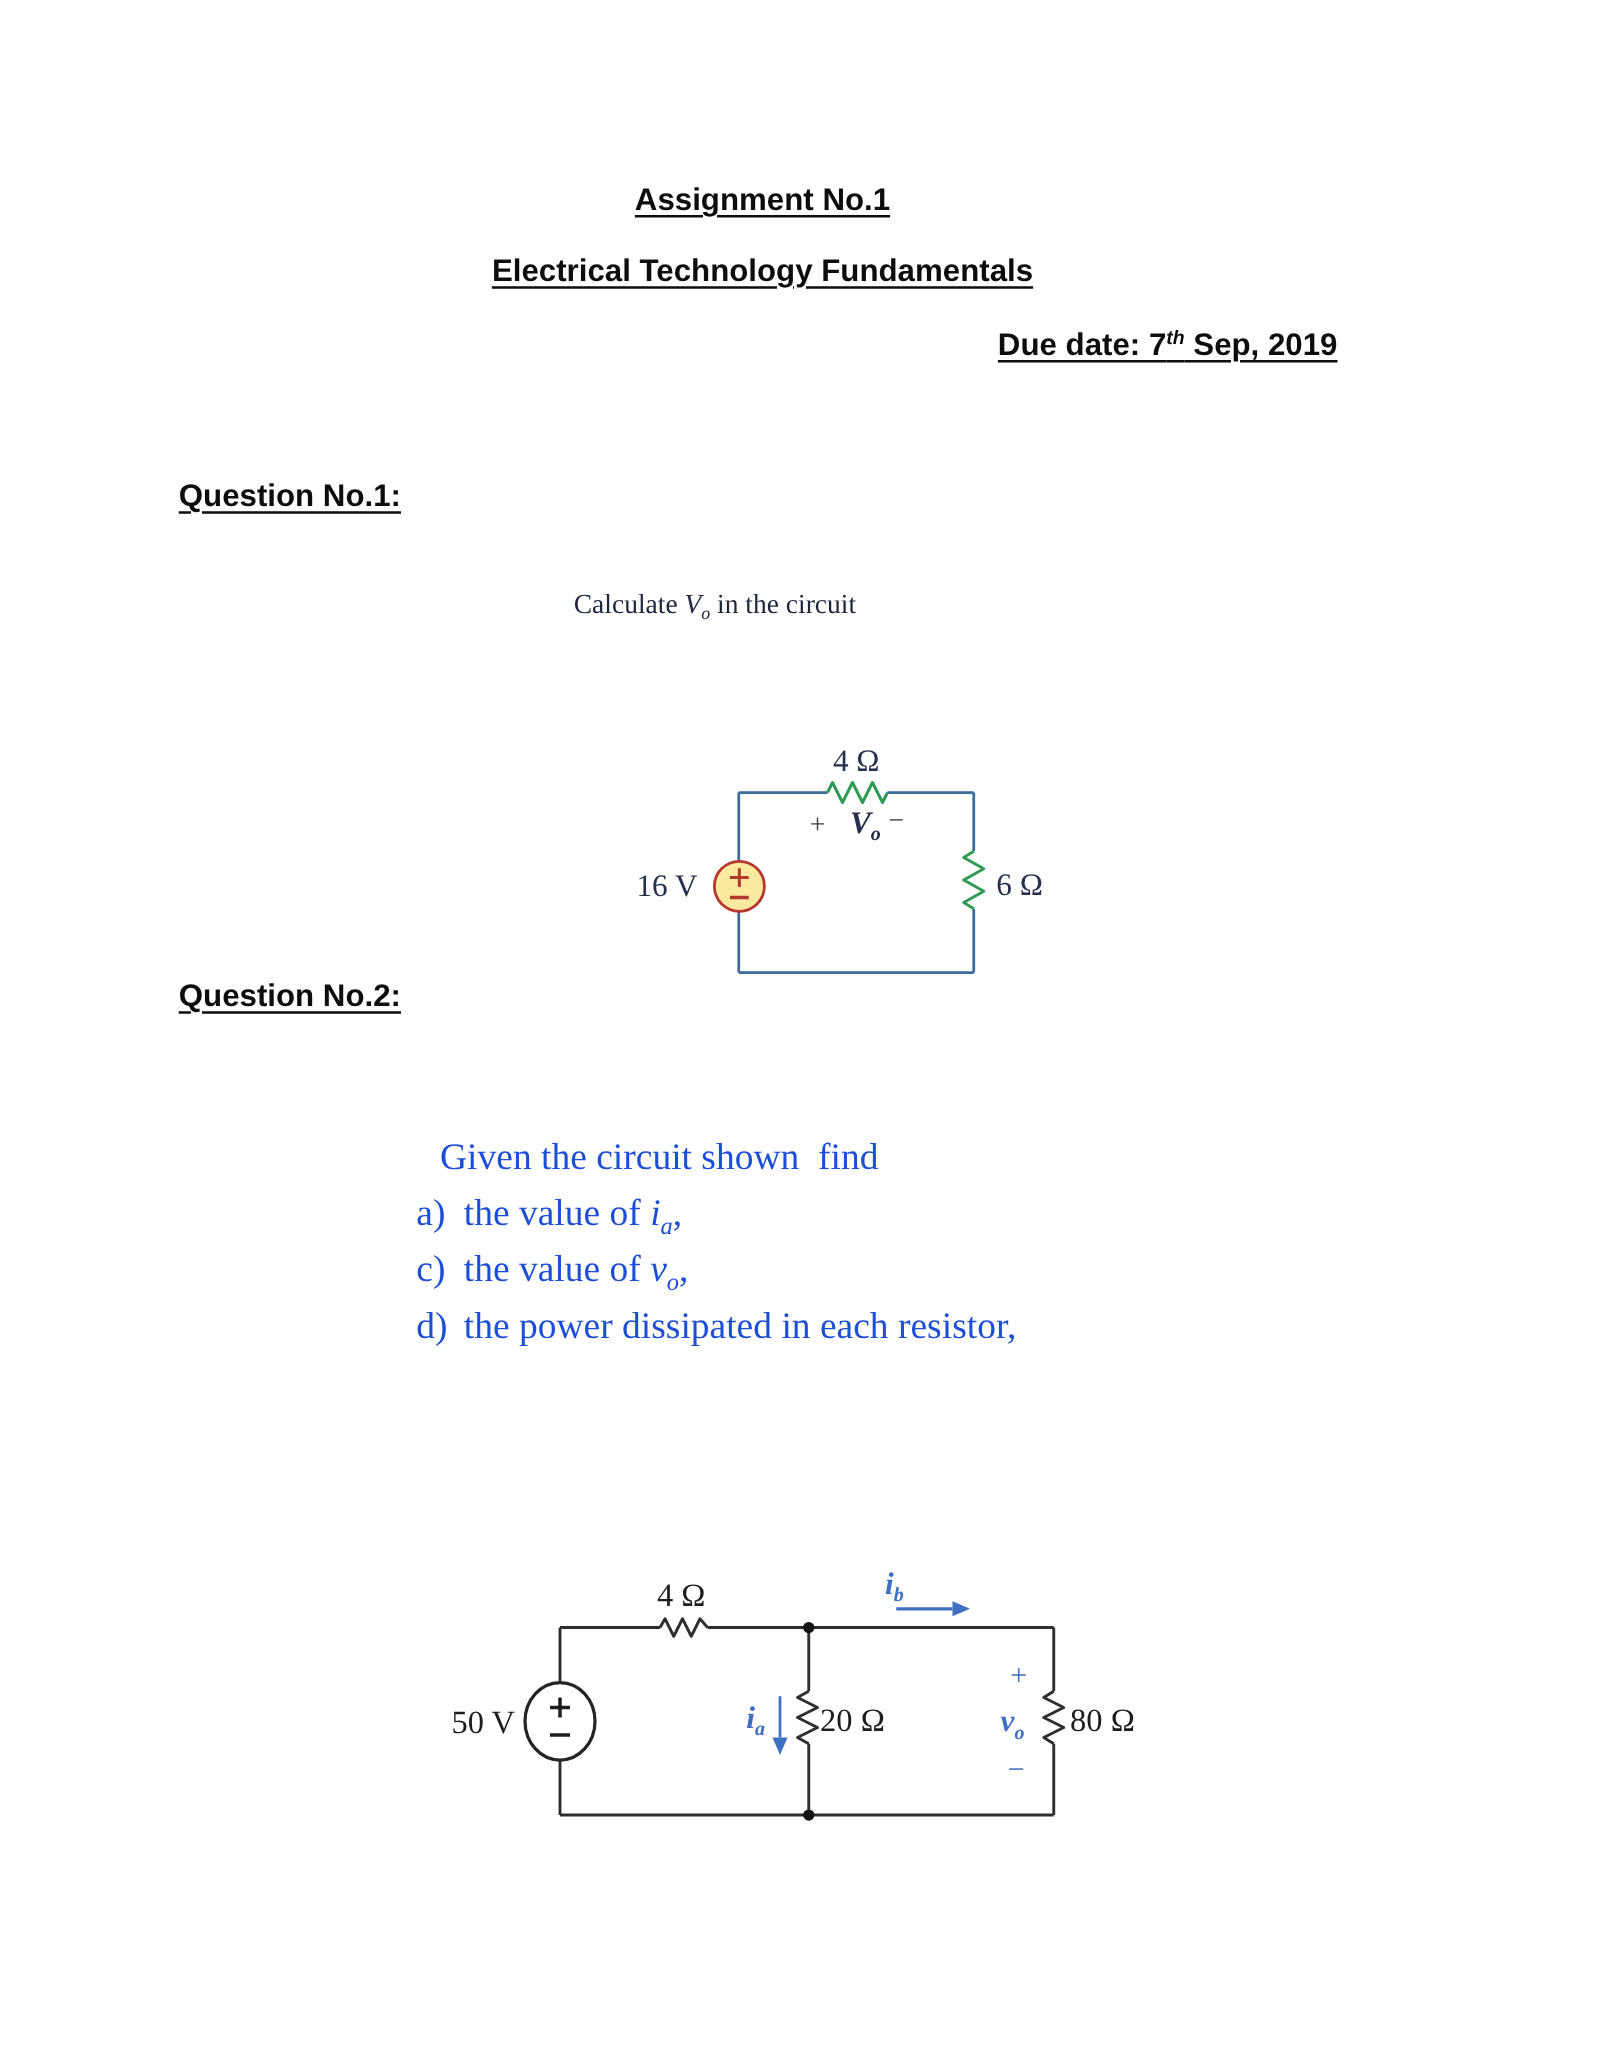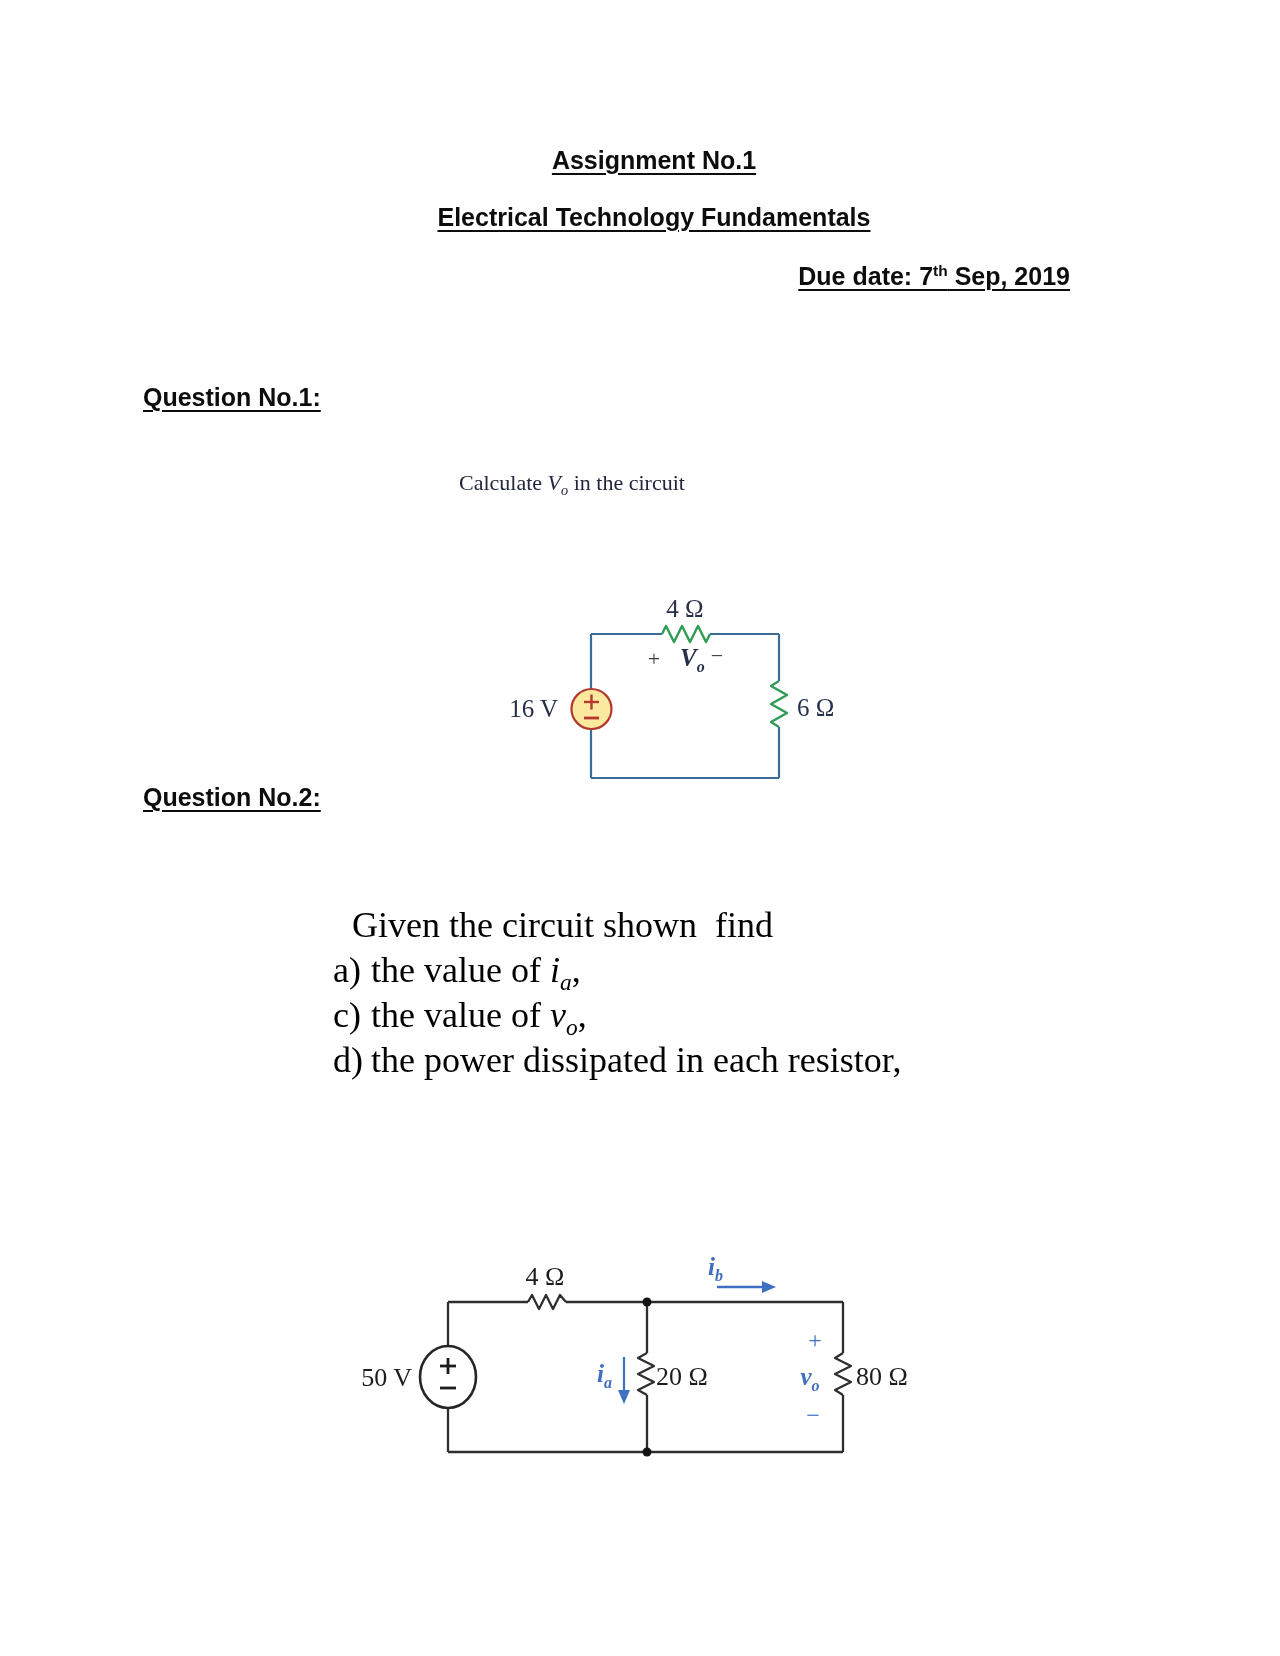--- a/index.html
+++ b/index.html
@@ -17,51 +17,51 @@
     font-family:"Liberation Sans", sans-serif;
     font-weight:bold;
     font-size:25px;
     color:#0d0d0d;
     text-decoration:underline;
     text-underline-offset:4px;
     text-decoration-thickness:2px;
     white-space:nowrap;
   }
   .center-col{
-    left:0; top:0; width:1220px; text-align:center;padding-left:44px;
+    left:0; top:0; width:1220px; text-align:center;
   }
   .due{
     right:210px; top:262px;
   }
   .serifline{
     font-family:"Liberation Serif","DejaVu Serif",serif;
     font-size:22px;
     color:#20263c;
     white-space:pre;
   }
   .scan-text{
     font-family:"Liberation Serif","DejaVu Serif",serif;
-    font-size:36px;
-    color:#000000;
+    font-size:30px;
+    color:#1d4ed8;
   }
   .scan-text .line{
     height:45px;
     line-height:45px;
     white-space:pre;
   }
   .scan-text .marker{
     display:inline-block;
     width:38px;
   }
   .scan-text .intro{
     margin-left:19px;
   }
   i{font-style:italic;}
   sub{font-size:65%;}
-  sup{font-size:62%;}
+  sup{font-size:62%;font-style:italic;}
   svg text{
     font-family:"Liberation Serif","DejaVu Serif",serif;
   }
 </style>
 </head>
 <body>
 
 <div class="page">
 
   <div class="abs heading center-col" style="top:146px;">Assignment No.1</div>

